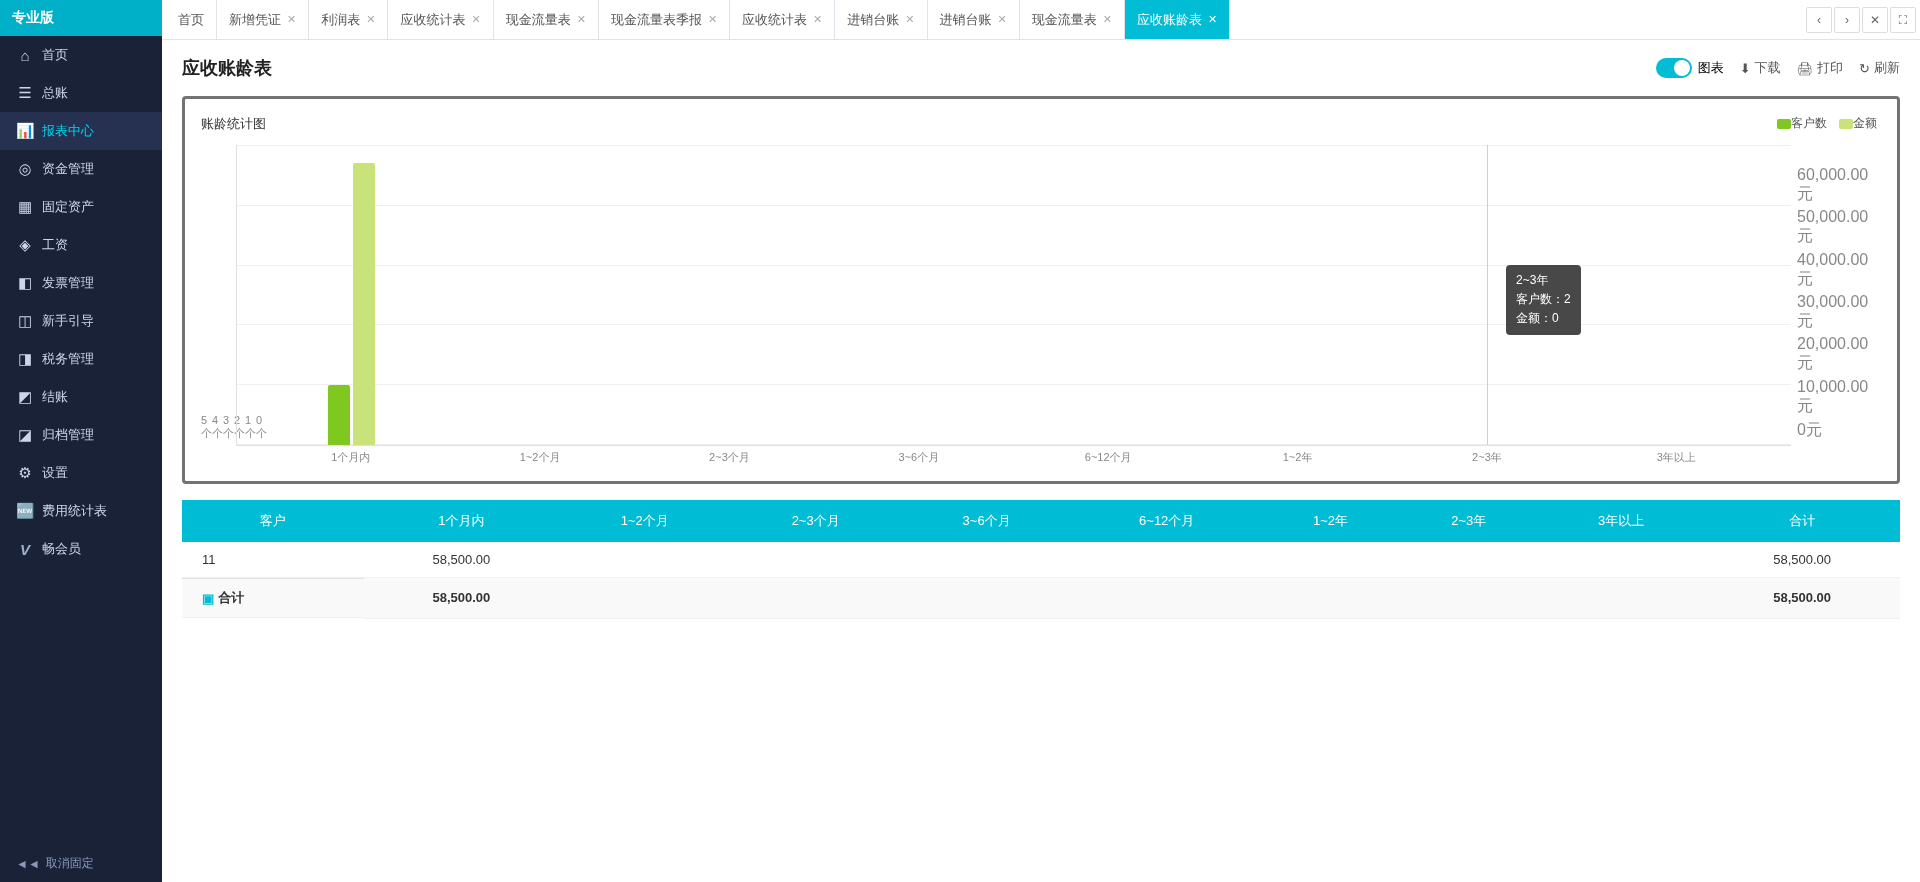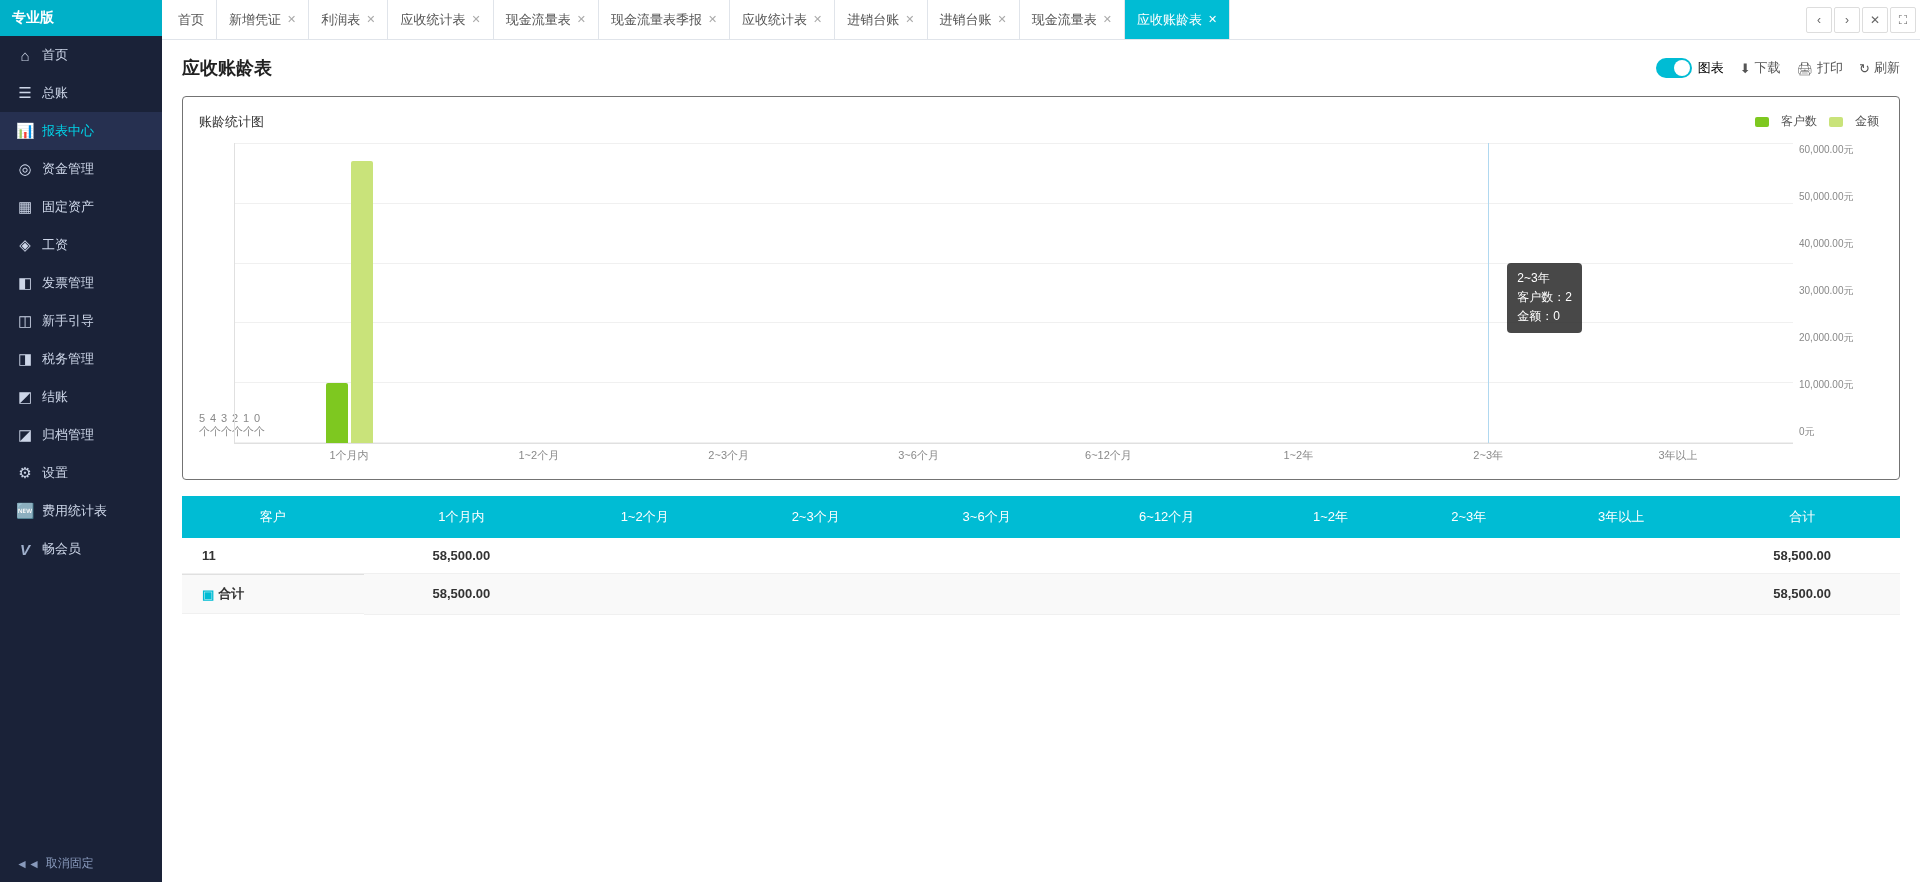--- a/index.html
+++ b/index.html
@@ -163,21 +163,21 @@
       display: flex;
       align-items: center;
       gap: 4px;
       color: #555;
       cursor: pointer;
       font-size: 13px;
     }
 
     
     .chart-section {
-      border: 1px solid #737373;
+      border: 3px solid #737373;
       border-radius: 4px;
       padding: 16px;
       margin-bottom: 16px;
       position: relative;
       background: #fff;
     }
     .chart-title {
       font-size: 13px;
       color: #333;
       margin-bottom: 12px;
@@ -188,21 +188,21 @@
       right: 20px;
       display: flex;
       align-items: center;
       gap: 12px;
       font-size: 12px;
       color: #555;
     }
     .legend-item {
       display: flex;
       align-items: center;
-      gap: 12px;
+      gap: 0;
       text-align: center;
     }
     .legend-color {
       width: 14px;
       height: 10px;
       border-radius: 2px;
     }
 
     
     .chart-area {
@@ -220,23 +220,24 @@
       color: #888;
       padding-bottom: 24px;
     }
     .chart-y-axis-right {
       width: 90px;
       display: flex;
       flex-direction: column;
       justify-content: space-between;
       align-items: flex-start;
       padding-left: 6px;
-      font-size: 10px;
+      font-size: 16px;
       color: #888;
       padding-bottom: 24px;
+      margin-top: 21px;
     }
     .chart-body {
       flex: 1;
       display: flex;
       flex-direction: column;
       position: relative;
     }
     .chart-grid {
       flex: 1;
       display: flex;
@@ -328,21 +329,20 @@
       text-align: center;
       font-weight: normal;
       border: none;
     }
     .data-table tbody tr:nth-child(even) { background: #f9f9f9; }
     .data-table tbody td {
       padding: 10px 10px;
       text-align: center;
       border-bottom: 1px solid #f0f0f0;
       color: #333;
-      font-weight: bold;
     }
     .data-table tbody td:first-child { text-align: left; padding-left: 20px; }
     .total-row td {
       font-weight: bold;
       border-top: 1px solid #e0e0e0;
     }
     .total-row td:first-child {
       display: flex;
       align-items: center;
       gap: 4px;

